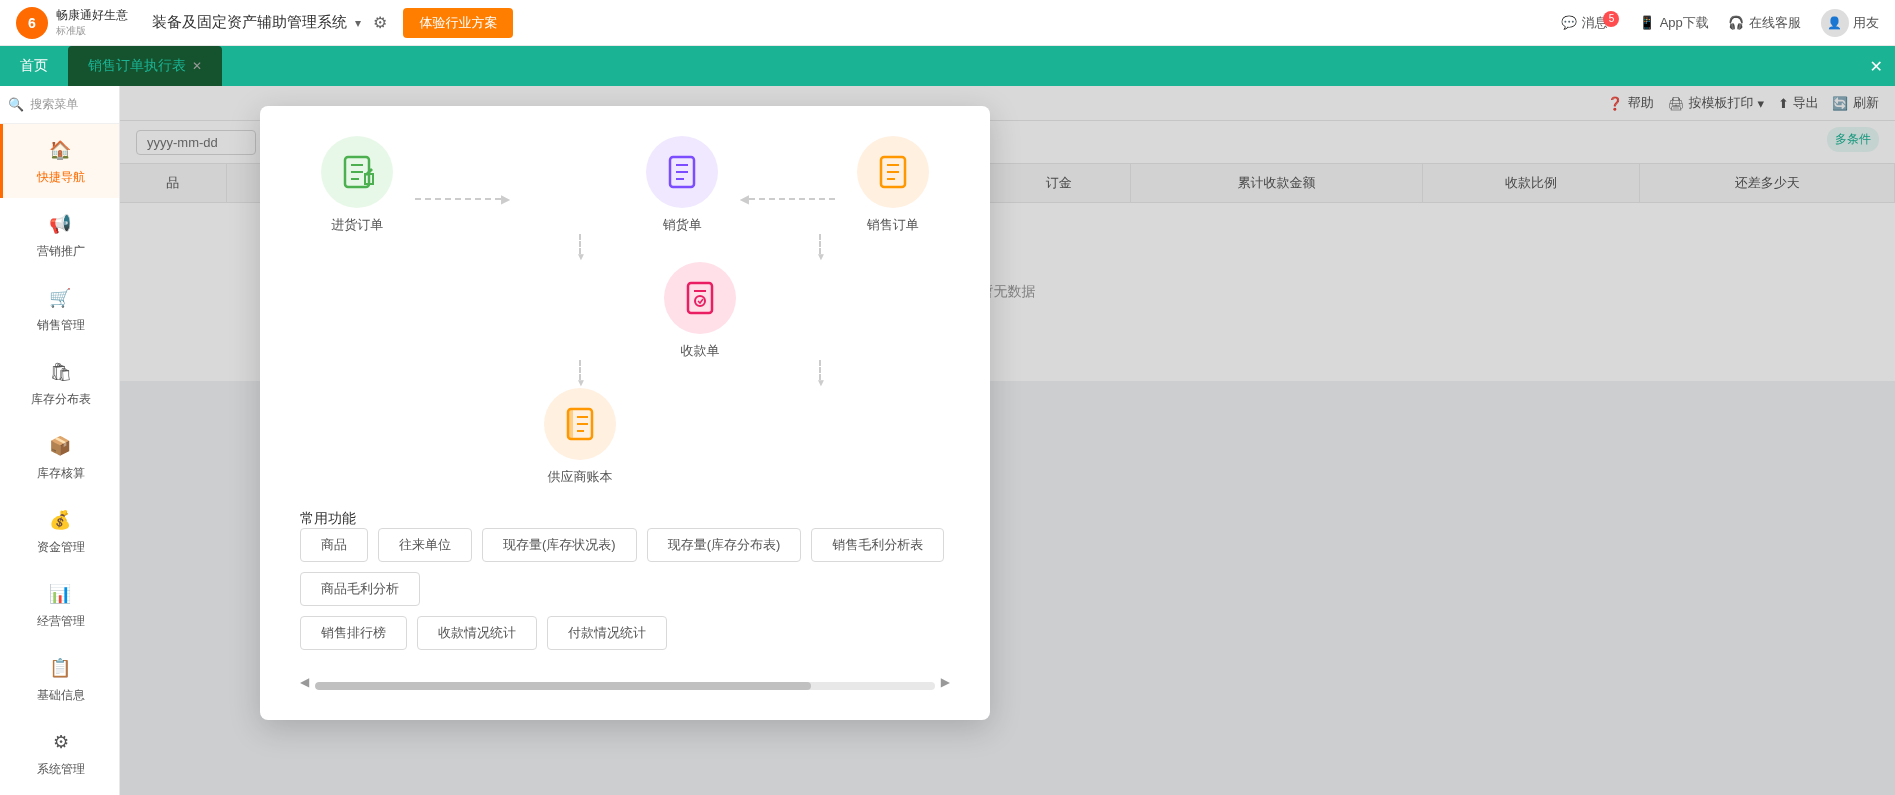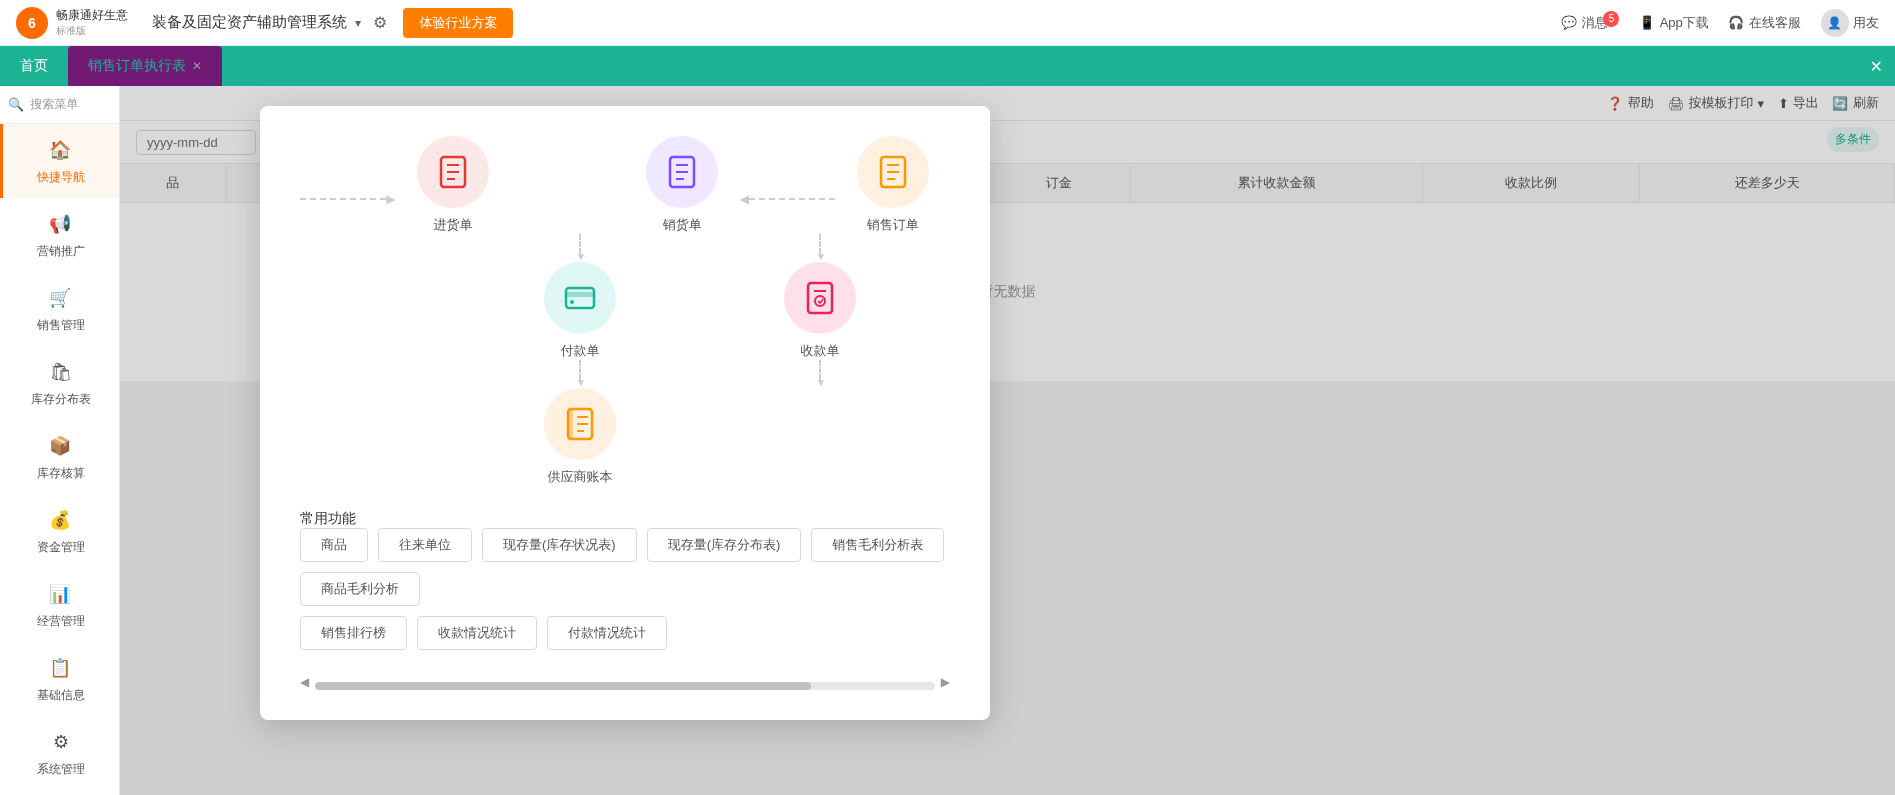--- a/index.html
+++ b/index.html
@@ -99,21 +99,21 @@
       height: 40px;
       padding: 0 20px;
       display: flex;
       align-items: center;
       font-size: 14px;
       cursor: pointer;
       color: rgba(255,255,255,0.85);
       position: relative;
     }
     .tab-item.active {
-      background: #701a75;
+      background: #14532d;
       color: #1ab394;
       border-radius: 4px 4px 0 0;
       text-align: center;
     }
     .tab-close {
       margin-left: 6px;
       font-size: 12px;
       color: #999;
       cursor: pointer;
     }
@@ -541,37 +541,39 @@
       <div class="empty-data">暂无数据</div>
     </div>
 
     <div class="overlay">
       <div class="popup">
 
         <div class="flow-diagram">
 
           <div style="display:flex; align-items:flex-end; gap:0;">
 
+            <div class="flow-node">
+              <div class="flow-circle circle-green" style="font-size:30px; display:flex; align-items:center; justify-content:center;">
+                <svg width="40" height="40" viewBox="0 0 40 40">
+                    <rect x="8" y="5" width="24" height="30" rx="3" fill="none" stroke="#4caf50" stroke-width="2.5"></rect>
+                    <line x1="14" y1="13" x2="26" y2="13" stroke="#4caf50" stroke-width="2"></line>
+                    <line x1="14" y1="20" x2="26" y2="20" stroke="#4caf50" stroke-width="2"></line>
+                    <line x1="14" y1="27" x2="22" y2="27" stroke="#4caf50" stroke-width="2"></line>
+                    <path d="M28 22 L36 22 L36 32 L28 32 Z" fill="none" stroke="#4caf50" stroke-width="2"></path>
+                    <path d="M28 22 L34 16 L36 18 L30 24" fill="#4caf50"></path>
+                  </svg>
+              </div>
+              <div class="flow-label">进货订单</div>
+            </div>
 
             <div style="display:flex; align-items:center; padding-bottom:28px; width:100px;">
               <div style="flex:1; height:2px; border-top:2px dashed #ccc;"></div>
               <div style="color:#ccc; font-size:12px;">▶</div>
             </div>
 
-            <div class="flow-node">
-              <div class="flow-circle circle-red" style="font-size:30px; display:flex; align-items:center; justify-content:center;">
-                <svg width="40" height="40" viewBox="0 0 40 40">
-                    <rect x="8" y="5" width="24" height="30" rx="3" fill="none" stroke="#e53935" stroke-width="2.5"></rect>
-                    <line x1="14" y1="13" x2="26" y2="13" stroke="#e53935" stroke-width="2"></line>
-                    <line x1="14" y1="20" x2="26" y2="20" stroke="#e53935" stroke-width="2"></line>
-                    <line x1="14" y1="27" x2="22" y2="27" stroke="#e53935" stroke-width="2"></line>
-                  </svg>
-              </div>
-              <div class="flow-label">进货单</div>
-            </div>
 
             <div style="width:120px; padding-bottom:28px;"></div>
 
             <div class="flow-node">
               <div class="flow-circle circle-purple" style="font-size:30px; display:flex; align-items:center; justify-content:center;">
                 <svg width="40" height="40" viewBox="0 0 40 40">
                     <rect x="8" y="5" width="24" height="30" rx="3" fill="none" stroke="#7c4dff" stroke-width="2.5"></rect>
                     <line x1="14" y1="13" x2="26" y2="13" stroke="#7c4dff" stroke-width="2"></line>
                     <line x1="14" y1="20" x2="26" y2="20" stroke="#7c4dff" stroke-width="2"></line>
                     <line x1="14" y1="27" x2="22" y2="27" stroke="#7c4dff" stroke-width="2"></line>
@@ -613,30 +615,20 @@
               <div style="width:2px; height:20px; border-left:2px dashed #ccc; position:relative;">
                 <div style="position:absolute; bottom:-8px; left:-5px; color:#ccc; font-size:10px;">▼</div>
               </div>
             </div>
           </div>
 
           <div style="display:flex; align-items:flex-end; gap:0; margin-top:8px;">
             <div style="width:120px;"></div>
             <div style="width:100px;"></div>
 
-            <div class="flow-node">
-              <div class="flow-circle circle-teal" style="font-size:30px; display:flex; align-items:center; justify-content:center;">
-                <svg width="40" height="40" viewBox="0 0 40 40">
-                    <rect x="6" y="10" width="28" height="20" rx="3" fill="none" stroke="#1ab394" stroke-width="2.5"></rect>
-                    <rect x="6" y="14" width="28" height="5" fill="#1ab394" opacity="0.4"></rect>
-                    <circle cx="12" cy="24" r="2" fill="#1ab394"></circle>
-                  </svg>
-              </div>
-              <div class="flow-label">付款单</div>
-            </div>
             <div style="width:120px;"></div>
 
             <div class="flow-node">
               <div class="flow-circle circle-pink" style="font-size:30px; display:flex; align-items:center; justify-content:center;">
                 <svg width="40" height="40" viewBox="0 0 40 40">
                     <rect x="8" y="5" width="24" height="30" rx="3" fill="none" stroke="#e91e63" stroke-width="2.5"></rect>
                     <line x1="14" y1="13" x2="26" y2="13" stroke="#e91e63" stroke-width="2"></line>
                     <circle cx="20" cy="23" r="5" fill="none" stroke="#e91e63" stroke-width="2"></circle>
                     <path d="M18 23 L20 25 L23 21" stroke="#e91e63" stroke-width="1.5" fill="none"></path>
                   </svg>

